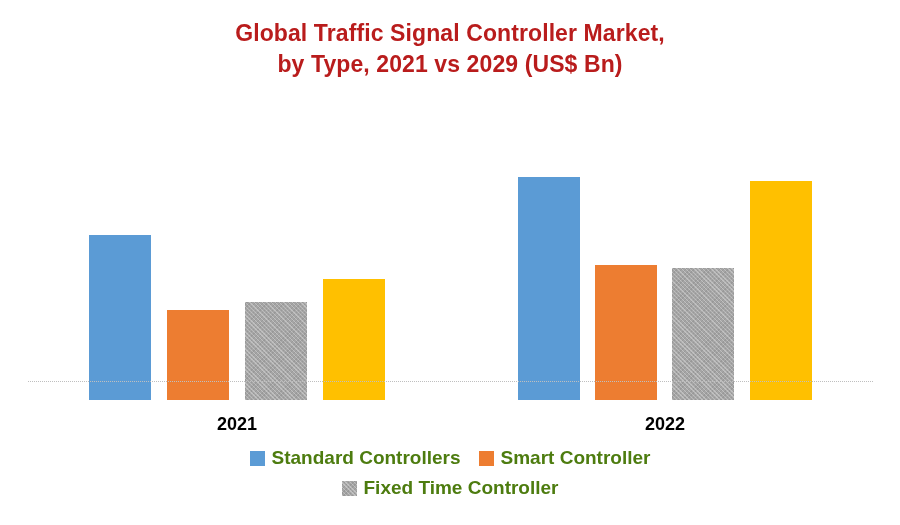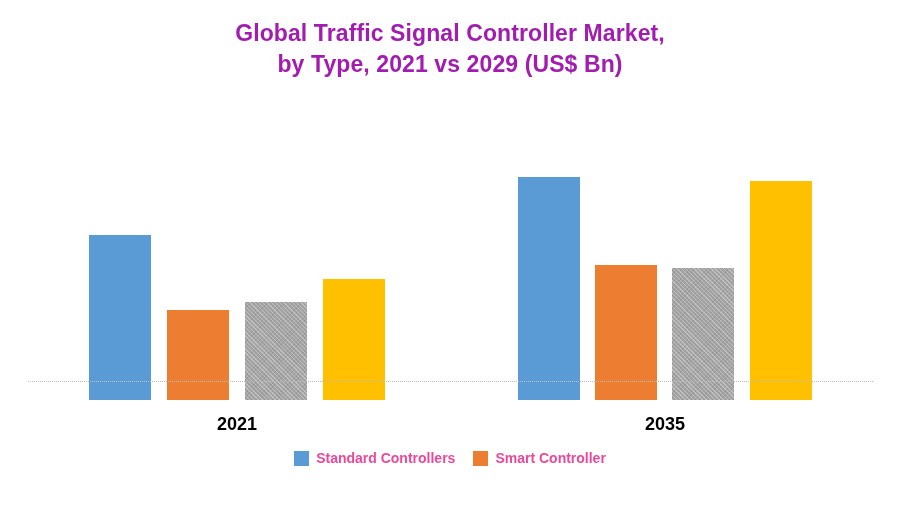--- a/index.html
+++ b/index.html
@@ -25,21 +25,21 @@
   .chart-title {
     position: absolute;
     left: 0;
     top: 18px;
     width: 900px;
     text-align: center;
     font-size: 23px;
     font-weight: bold;
     line-height: 31px;
     letter-spacing: 0.1px;
-    color: #a21caf;
+    color: #b91c1c;
   }
   .chart-title .line {
     display: block;
   }
 
   
   .plot-area {
     position: absolute;
     left: 0;
     top: 0;
@@ -107,23 +107,23 @@
   .legend-swatch.blue   { background-color: #5B9BD5; }
   .legend-swatch.orange { background-color: #ED7D31; }
   .legend-swatch.yellow { background-color: #FFC000; }
   .legend-swatch.gray {
     background-color: #A5A5A5;
     background-image:
       repeating-linear-gradient(45deg,  rgba(255,255,255,0.32) 0 1px, rgba(255,255,255,0) 1px 3px),
       repeating-linear-gradient(-45deg, rgba(120,120,120,0.30) 0 1px, rgba(0,0,0,0) 1px 3px);
   }
   .legend-label {
-    font-size: 14px;
+    font-size: 19px;
     font-weight: bold;
-    color: #ec4899;
+    color: #4d7c0f;
     white-space: nowrap;
   }
 </style>
 </head>
 <body>
 
 <div class="chart-root">
 
   <div class="chart-title">
     <span class="line">Global Traffic Signal Controller Market,</span>
@@ -139,33 +139,37 @@
 
     <div class="bar blue" style="left:518px; height:223px;"></div>
     <div class="bar orange" style="left:595px; height:135px;"></div>
     <div class="bar gray" style="left:672px; height:132px;"></div>
     <div class="bar yellow" style="left:750px; height:219px;"></div>
 
     <div class="axis-line"></div>
   </div>
 
   <div class="cat-label" style="left:167px;">2021</div>
-  <div class="cat-label" style="left:595px;">2035</div>
+  <div class="cat-label" style="left:595px;">2022</div>
 
   <div class="legend">
 
     <div class="legend-row">
       <div class="legend-item">
         <span class="legend-swatch blue"></span>
         <span class="legend-label">Standard Controllers</span>
       </div>
       <div class="legend-item">
         <span class="legend-swatch orange"></span>
         <span class="legend-label">Smart Controller</span>
       </div>
     </div>
 
     <div class="legend-row">
+      <div class="legend-item">
+        <span class="legend-swatch gray"></span>
+        <span class="legend-label">Fixed Time Controller</span>
+      </div>
     </div>
 
   </div>
 
 </div>
 
 </body></html>

